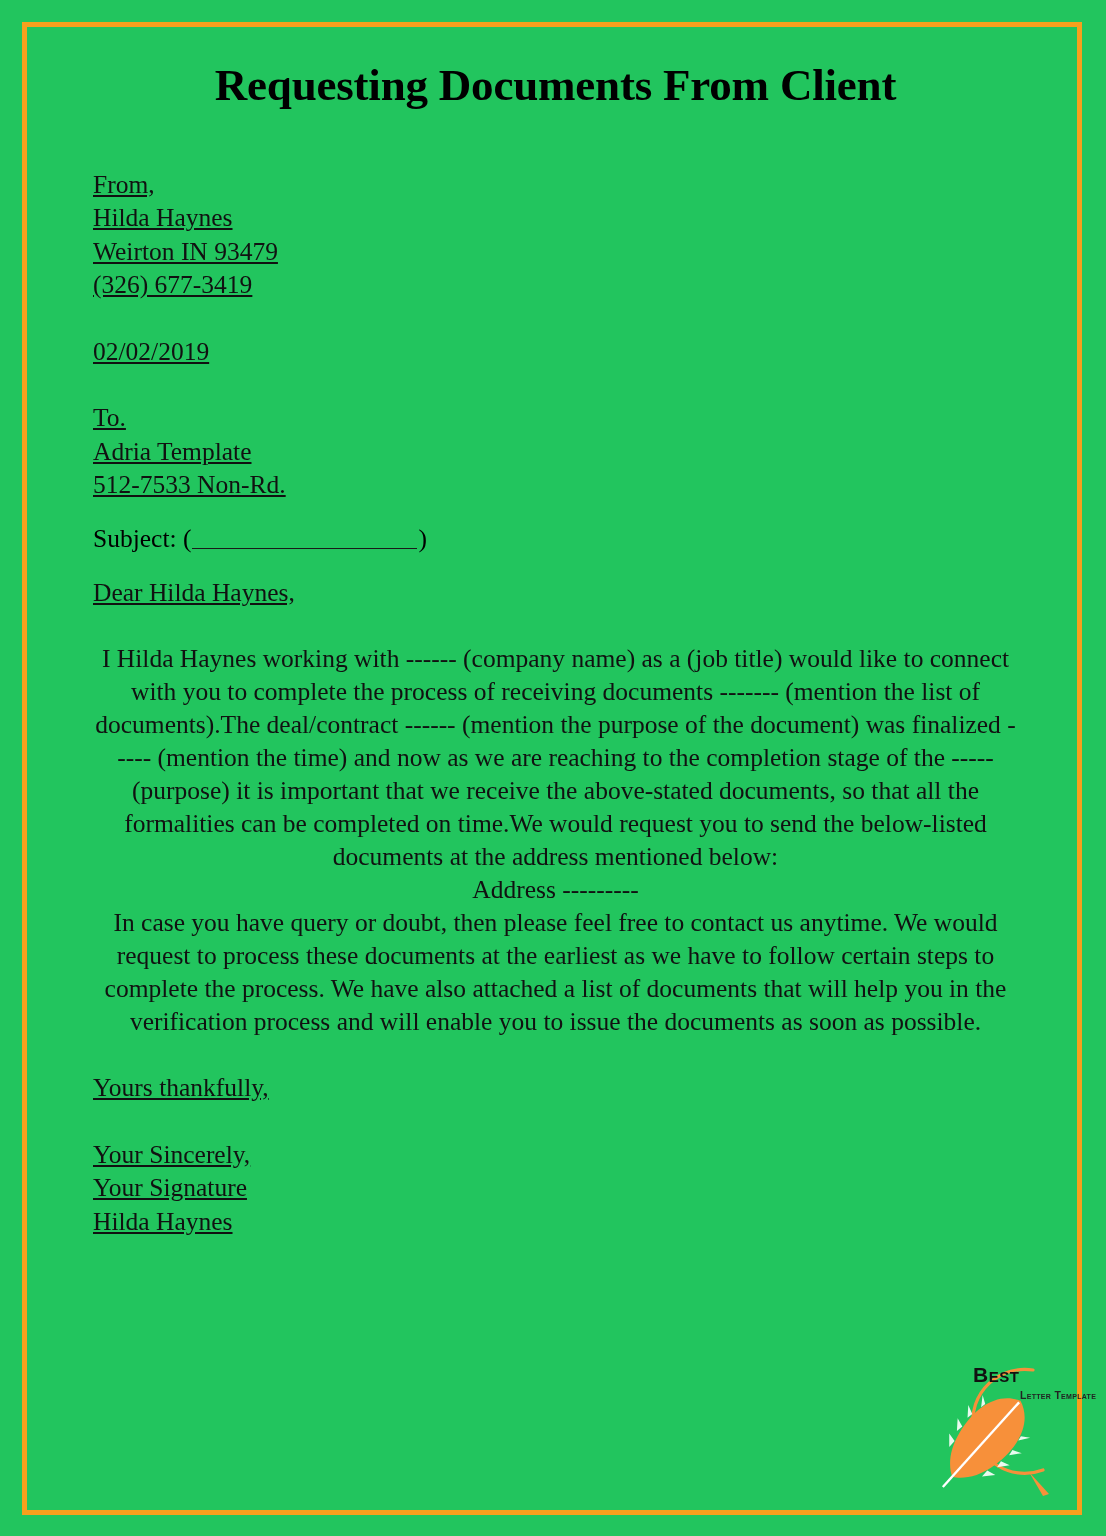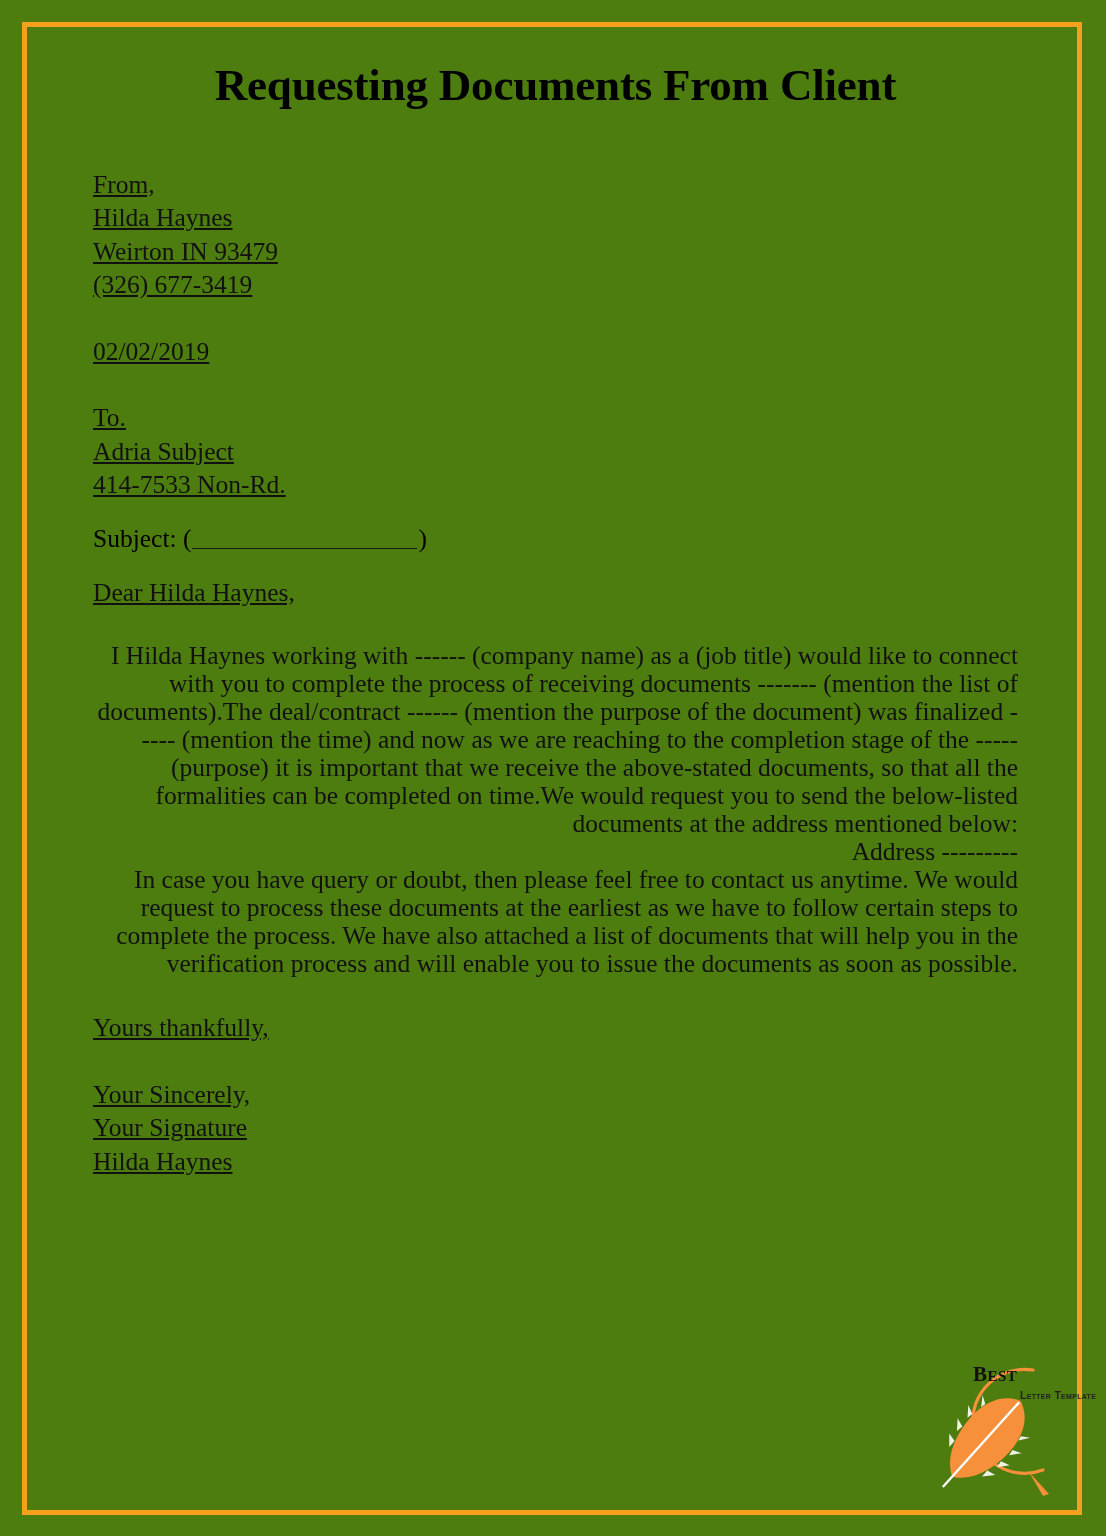--- a/index.html
+++ b/index.html
@@ -12,21 +12,21 @@
     height: 1536px;
     font-family: "Liberation Serif", "DejaVu Serif", serif;
     color: #000000;
     overflow: hidden;
   }
 
   #page {
     position: relative;
     width: 1106px;
     height: 1536px;
-    background: #4d7c0f;
+    background: #22c55e;
     box-sizing: border-box;
   }
 
   
   #frame {
     position: absolute;
     left: 22px;
     top: 22px;
     width: 1060px;
     height: 1493px;
@@ -83,41 +83,41 @@
     display: inline-block;
     width: 225px;
     border-bottom: 1.6px solid #1a1a1a;
     height: 20px;
     margin: 0 1px;
   }
 
   
   .para {
     font-size: 25.5px;
-    line-height: 28px;
+    line-height: 33px;
     width: 925px;
     margin: 0;
-    text-align: right;
+    text-align: center;
     color: #111;
   }
 
   
   #logo {
     position: absolute;
     left: 925px;
     top: 1352px;
     width: 145px;
     height: 152px;
   }
   #logo svg { display: block; }
   .logo-best {
     position: absolute;
     left: 48px;
     top: 12px;
-    font-family: Liberation Serif, serif;
+    font-family: Liberation Sans, sans-serif;
     font-weight: bold;
     font-size: 21px;
     letter-spacing: 0.5px;
     color: #111;
     font-variant: small-caps;
     line-height: 1;
   }
   .logo-sub {
     position: absolute;
     left: 48px;
@@ -156,22 +156,22 @@
     <div class="gap-lg"></div>
 
     <div class="block">
       <div class="line">02/02/2019</div>
     </div>
 
     <div class="gap-lg"></div>
 
     <div class="block">
       <div class="line">To.</div>
-      <div class="line">Adria Subject</div>
-      <div class="line">414-7533 Non-Rd.</div>
+      <div class="line">Adria Template</div>
+      <div class="line">512-7533 Non-Rd.</div>
     </div>
 
     <div class="gap-md"></div>
 
     <div class="subject-row">
       <span>Subject: (</span><span class="subject-blank" title=""></span><span>)</span>
     </div>
 
     <div class="gap-md"></div>
 

